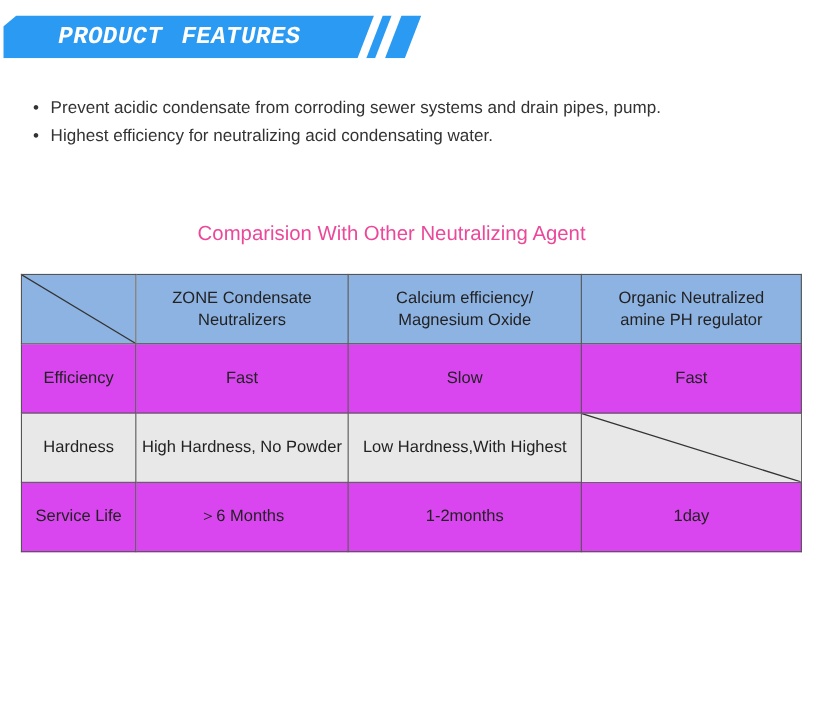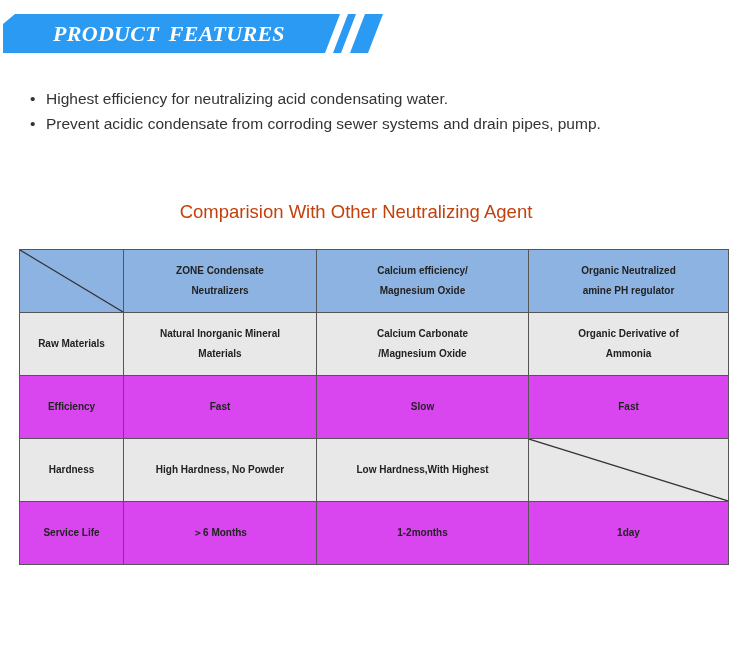--- a/index.html
+++ b/index.html
@@ -1,50 +1,50 @@
 <!DOCTYPE html>
 <html><head>
   <meta charset="utf-8">
   <style>
     html, body { margin: 0; padding: 0; background: #ffffff; }
     body { width: 750px; height: 649px; position: relative; overflow: hidden; font-family: "Liberation Sans", sans-serif; color: #222; }
 
     .banner { position: absolute; left: 3px; top: 14px; width: 380px; height: 39px; }
     .banner svg { position: absolute; left: 0; top: 0; }
-    .banner-title { position: absolute; left: 50px; top: 7px; font-family: Liberation Serif, serif; font-weight: bold; font-style: italic; font-size: 22px; color: #ffffff; letter-spacing: 0.3px; word-spacing: 4px; line-height: 26px; white-space: nowrap; }
+    .banner-title { position: absolute; left: 50px; top: 7px; font-family: Liberation Mono, monospace; font-weight: bold; font-style: italic; font-size: 22px; color: #ffffff; letter-spacing: 0.3px; word-spacing: 4px; line-height: 26px; white-space: nowrap; }
 
     .features { position: absolute; left: 30px; top: 87px; margin: 0; padding: 0; list-style: none; }
     .features li { font-size: 15.5px; line-height: 24.5px; color: #333; white-space: nowrap; }
     .features .bullet { display: inline-block; width: 16px; color: #333; }
 
-    .section-title { position: absolute; left: 0; width: 712px; top: 201px; text-align: center; font-size: 18.5px; color: #c2410c; white-space: nowrap; }
+    .section-title { position: absolute; left: 0; width: 712px; top: 201px; text-align: center; font-size: 18.5px; color: #ec4899; white-space: nowrap; }
 
     table.cmp { position: absolute; left: 19px; top: 249px; border-collapse: collapse; table-layout: fixed; width: 709px; }
-    table.cmp td { border: 1px solid #555; text-align: center; vertical-align: middle; font-size: 10px; line-height: 20px; color: #222; padding: 0 2px; height: 62px; font-weight: bold; }
+    table.cmp td { border: 1px solid #555; text-align: center; vertical-align: middle; font-size: 15px; line-height: 20px; color: #222; padding: 0 2px; height: 62px; }
     table.cmp tr.head td { background: #8db3e2; }
     table.cmp tr.gray td { background: #e8e8e8; }
     table.cmp tr.white td { background: #d946ef; }
     td.diag { position: relative; padding: 0 !important; }
     td.diag svg { position: absolute; left: 0; top: 0; width: 100%; height: 100%; }
   </style>
 </head>
 <body>
 
 <div class="banner">
   <svg width="380" height="39" viewBox="0 0 380 39">
     <polygon points="12,0 337,0 322,39 0,39 0,10" fill="#2b9af3"></polygon>
     <polygon points="345,0 353,0 338,39 330,39" fill="#2b9af3"></polygon>
     <polygon points="362,0 380,0 365,39 347,39" fill="#2b9af3"></polygon>
   </svg>
   <div class="banner-title">PRODUCT  FEATURES</div>
 </div>
 
 <ul class="features">
+  <li><span class="bullet">•</span><span>Prevent acidic condensate from corroding sewer systems and drain pipes, pump.</span></li>
   <li><span class="bullet">•</span><span>Highest efficiency for neutralizing acid condensating water.</span></li>
-  <li><span class="bullet">•</span><span>Prevent acidic condensate from corroding sewer systems and drain pipes, pump.</span></li>
 </ul>
 
 <div class="section-title">Comparision With Other Neutralizing Agent</div>
 
 <table class="cmp">
   <colgroup>
     <col style="width:104px">
     <col style="width:193px">
     <col style="width:212px">
     <col style="width:200px">
@@ -54,26 +54,20 @@
     <td class="diag">
       <svg viewBox="0 0 100 100" preserveAspectRatio="none">
             <line x1="0" y1="0" x2="100" y2="100" stroke="#333" stroke-width="1.2" vector-effect="non-scaling-stroke"></line>
           </svg>
     </td>
     <td><span>ZONE Condensate</span><br><span>Neutralizers</span></td>
     <td><span>Calcium efficiency/</span><br><span>Magnesium Oxide</span></td>
     <td><span>Organic Neutralized</span><br><span>amine PH regulator</span></td>
   </tr>
 
-  <tr class="gray">
-    <td>Raw Materials</td>
-    <td><span>Natural Inorganic Mineral</span><br><span>Materials</span></td>
-    <td><span>Calcium Carbonate</span><br><span>/Magnesium Oxide</span></td>
-    <td><span>Organic Derivative of</span><br><span>Ammonia</span></td>
-  </tr>
 
   <tr class="white">
     <td>Efficiency</td>
     <td>Fast</td>
     <td>Slow</td>
     <td>Fast</td>
   </tr>
 
   <tr class="gray">
     <td>Hardness</td>

